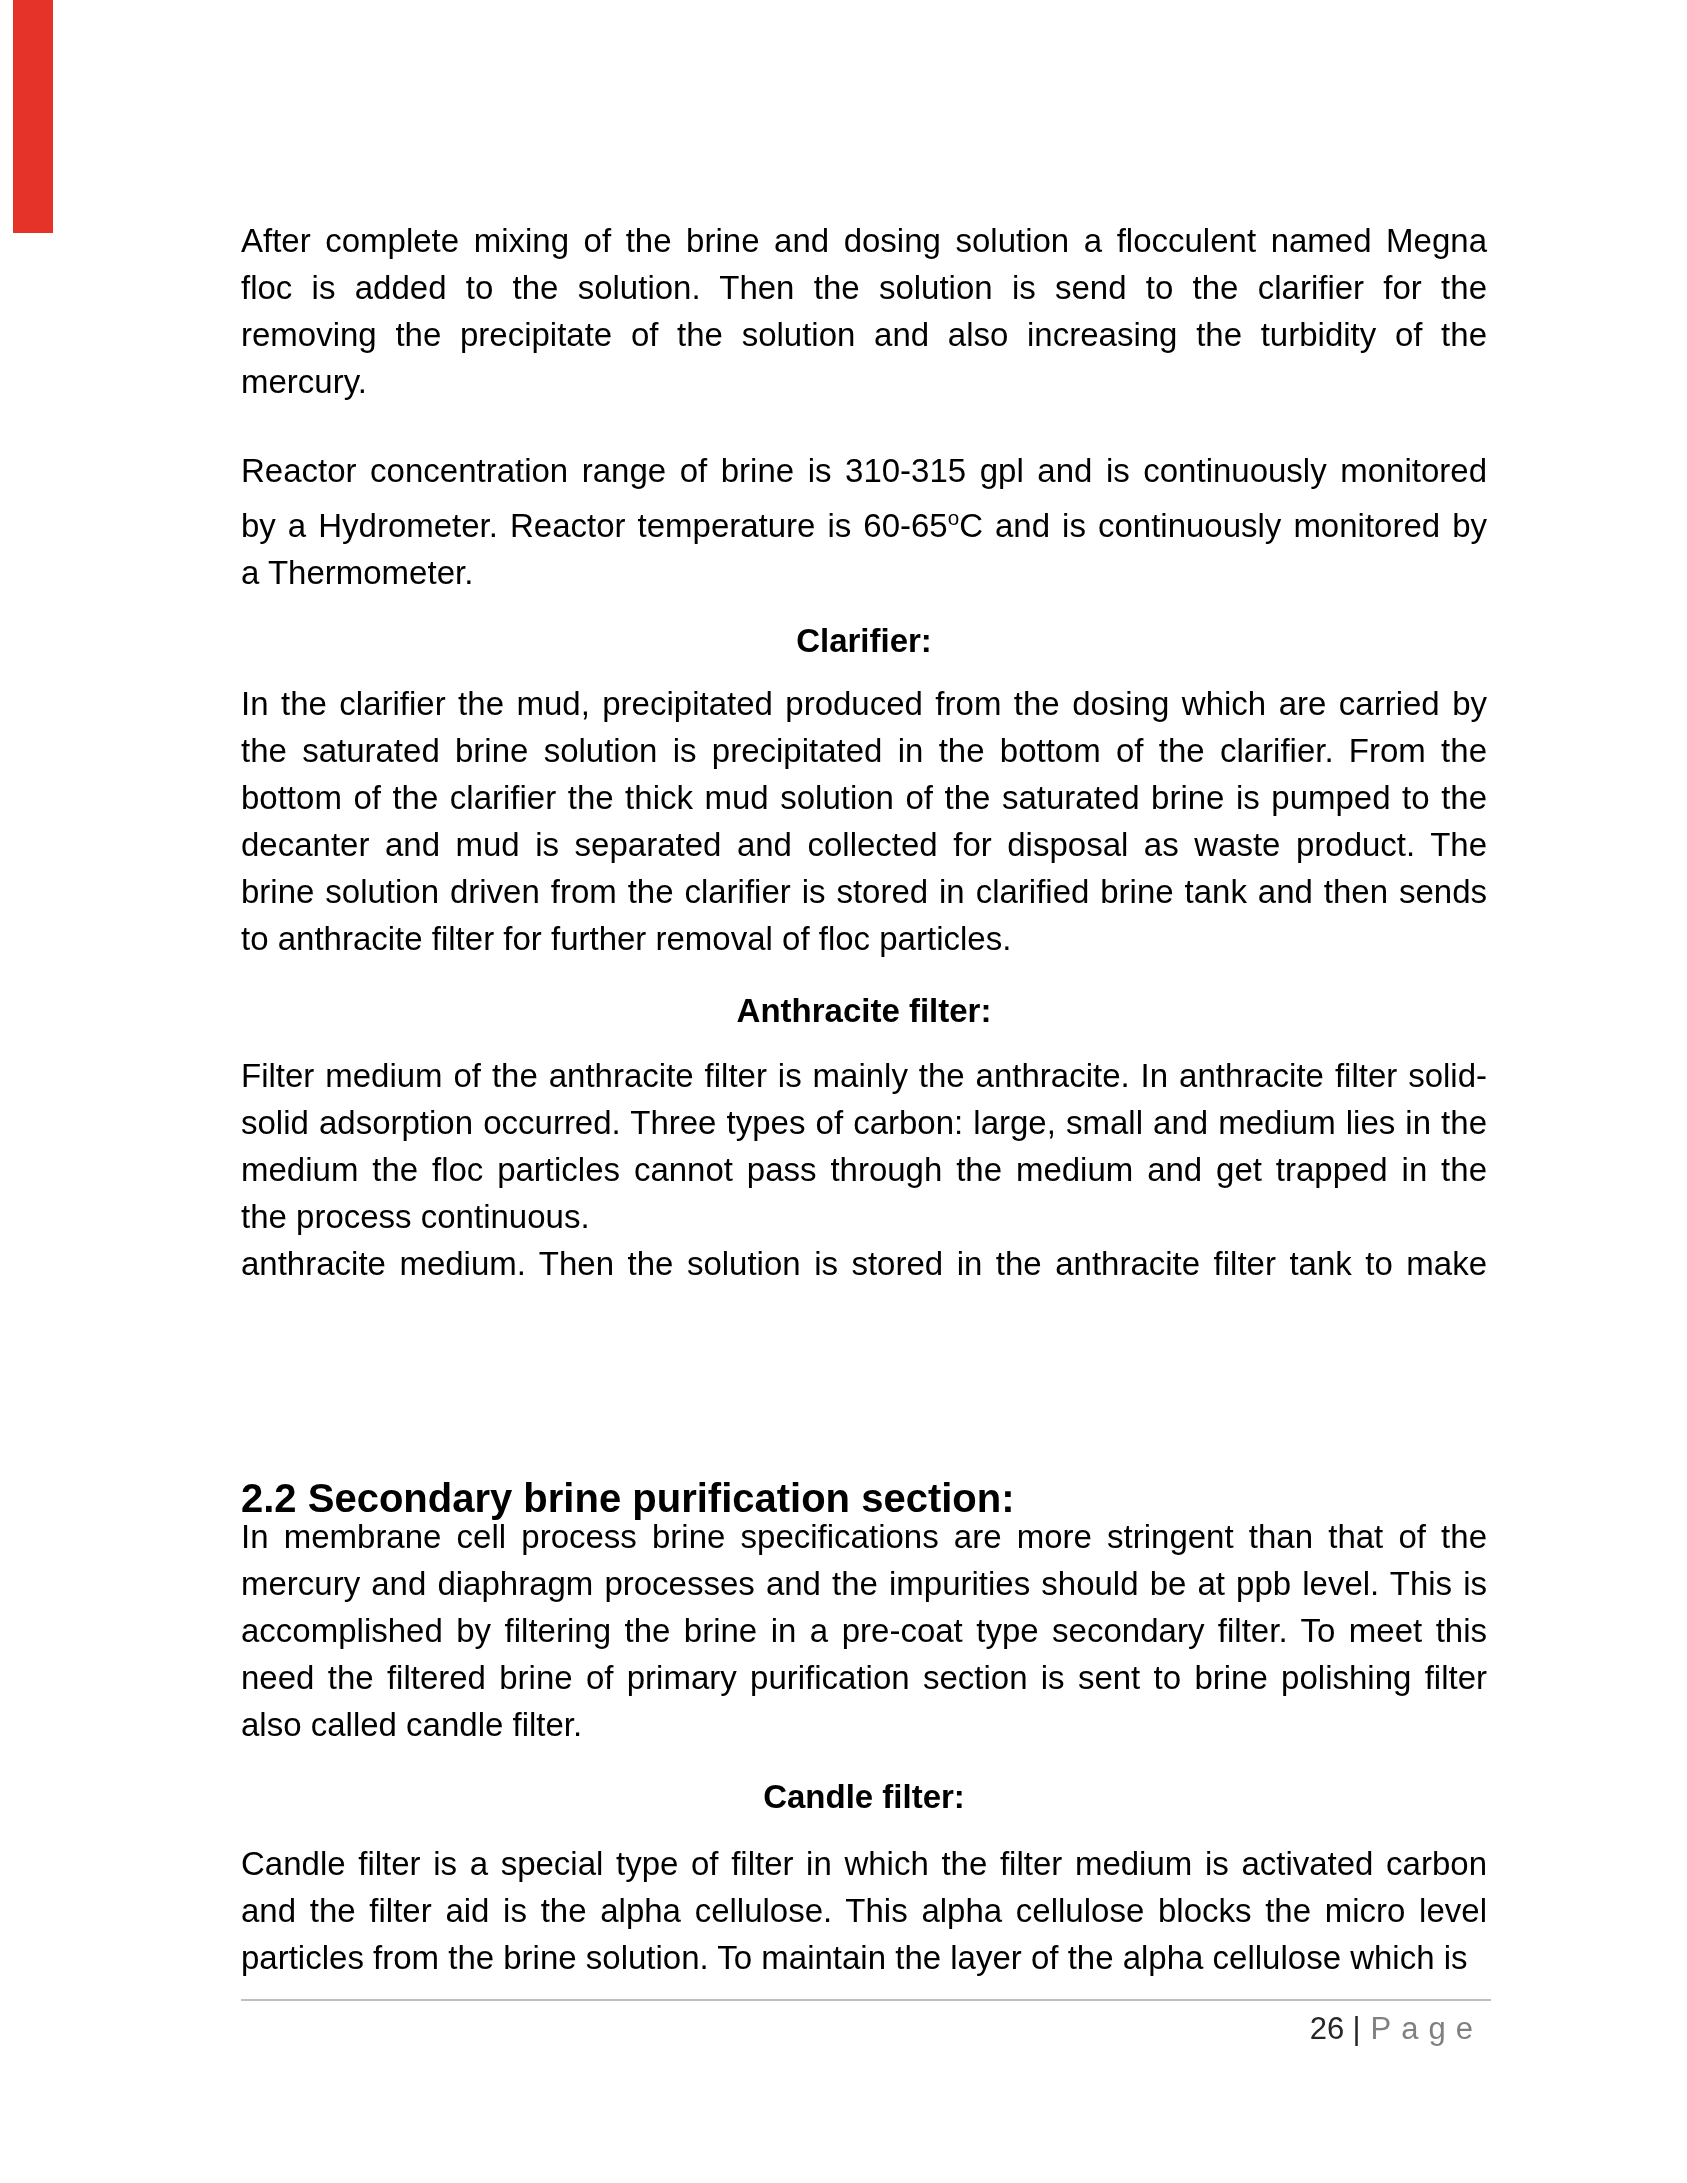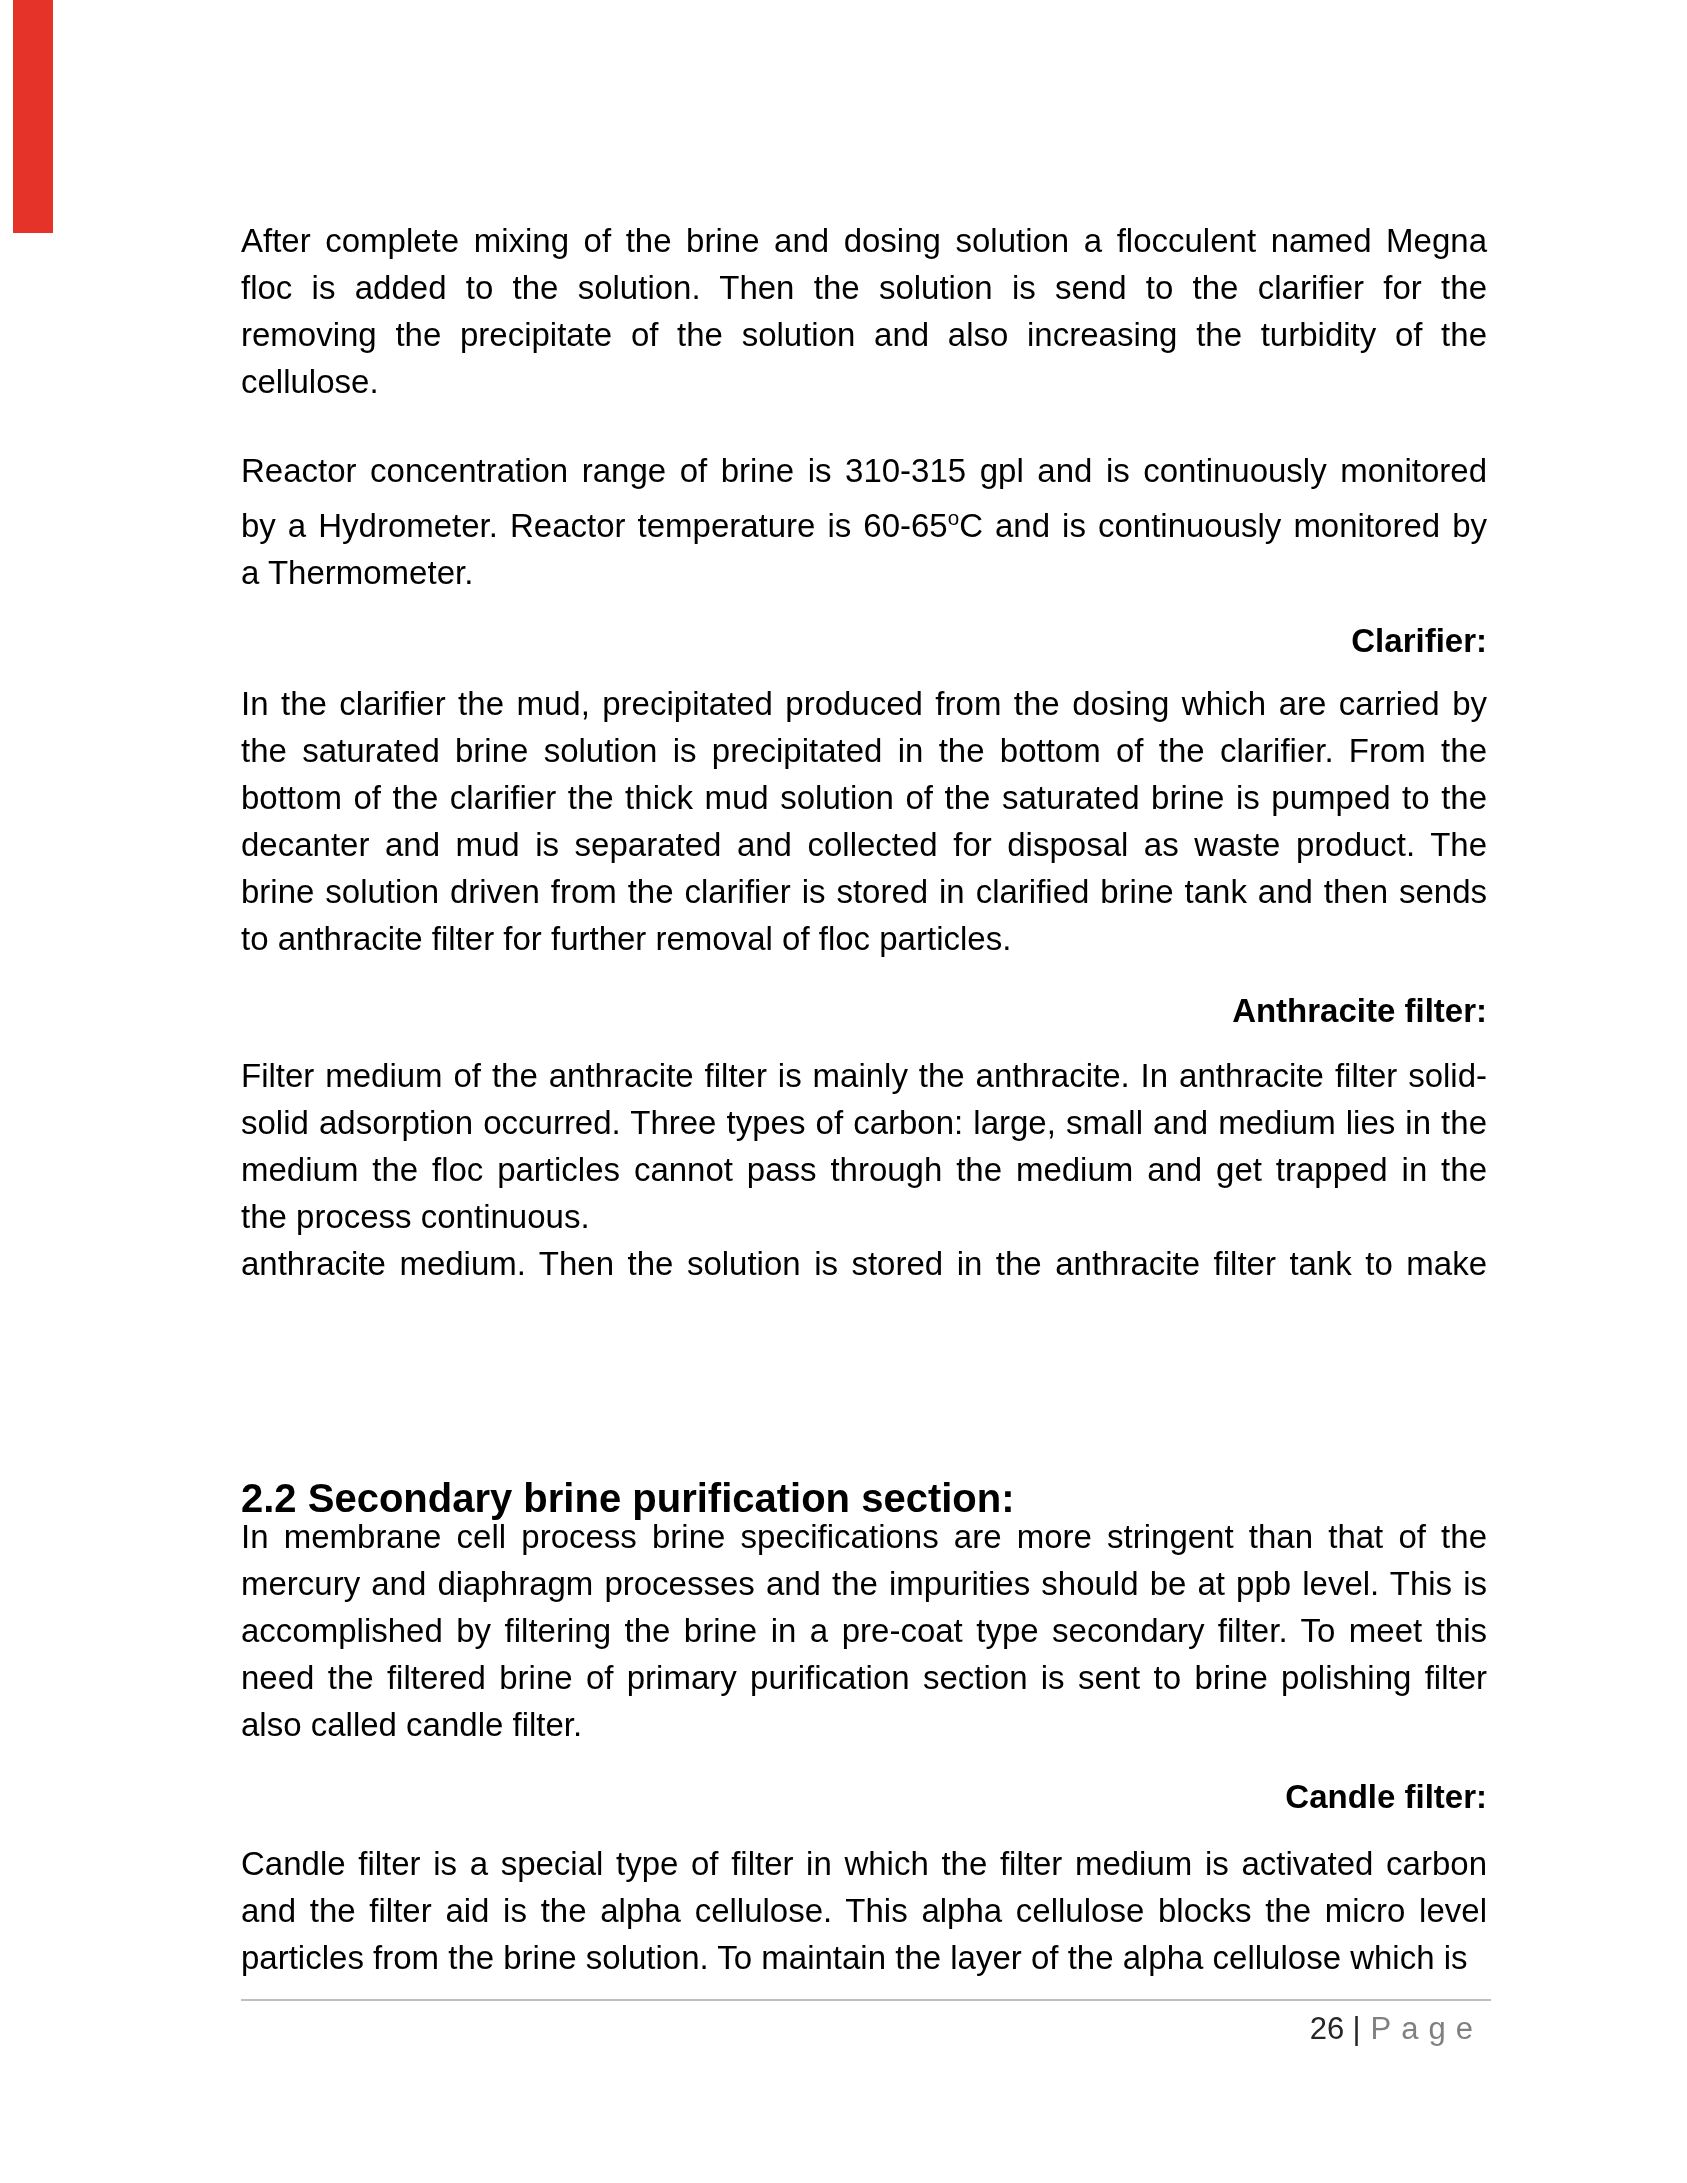--- a/index.html
+++ b/index.html
@@ -16,21 +16,21 @@
   }
   .col{position:absolute;left:241px;width:1246px;}
   .jline{
     font-size:33px;line-height:47px;
     text-align:justify;text-align-last:justify;
     color:#000000;
   }
   .jline.end{text-align:left;text-align-last:left;}
   .runhead{
     font-size:33px;line-height:47px;font-weight:bold;
-    text-align:right;color:#000000;
+    text-align:center;color:#000000;
   }
   .sechead{
     font-size:40px;line-height:48px;font-weight:bold;
     text-align:left;color:#000000;
   }
   .sup{font-size:20.6px;vertical-align:12.4px;}
   .divider{position:absolute;left:241px;width:1250px;height:1.6px;background:#bfbfbf;}
   .footer{
     position:absolute;left:241px;width:1242px;top:2008px;
     text-align:right;font-size:31px;line-height:41px;
@@ -43,21 +43,21 @@
 <body>
 
 <div class="page">
 
   <div class="marker" style="background-color: rgb(229, 51, 42);"></div>
 
   <div class="col" style="top:217px">
     <div class="jline">After complete mixing of the brine and dosing solution a flocculent named Megna</div>
     <div class="jline">floc is added to the solution. Then the solution is send to the clarifier for the</div>
     <div class="jline">removing the precipitate of the solution and also increasing the turbidity of the</div>
-    <div class="jline end">cellulose.</div>
+    <div class="jline end">mercury.</div>
   </div>
 
   <div class="col" style="top:447px">
     <div class="jline">Reactor concentration range of brine is 310-315 gpl and is continuously monitored</div>
     <div class="jline"><span>by a Hydrometer. Reactor temperature is 60-65</span><span class="sup">o</span><span>C and is continuously monitored by</span></div>
     <div class="jline end">a Thermometer.</div>
   </div>
 
   <div class="col runhead" style="top:617px">Clarifier:</div>
 

